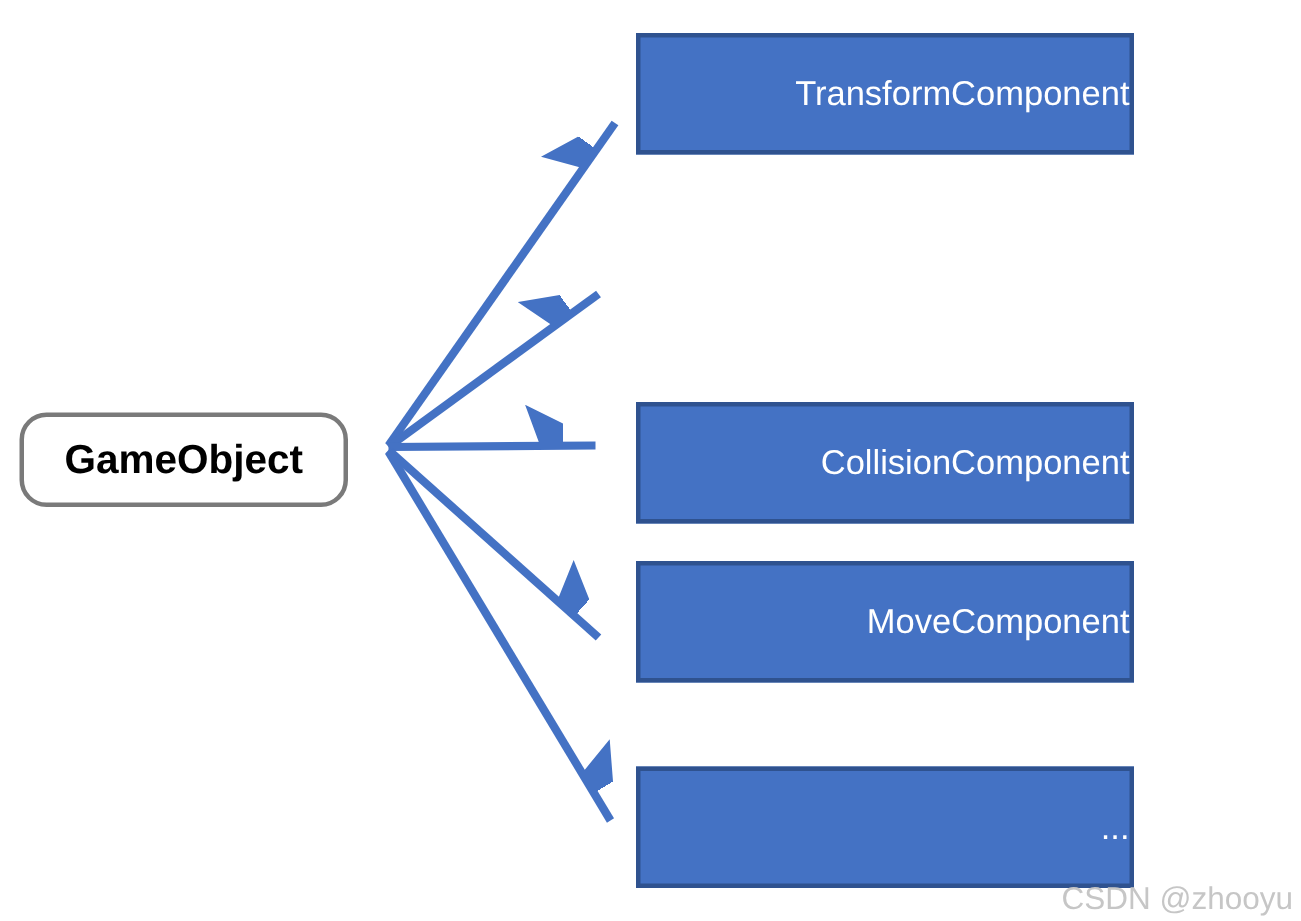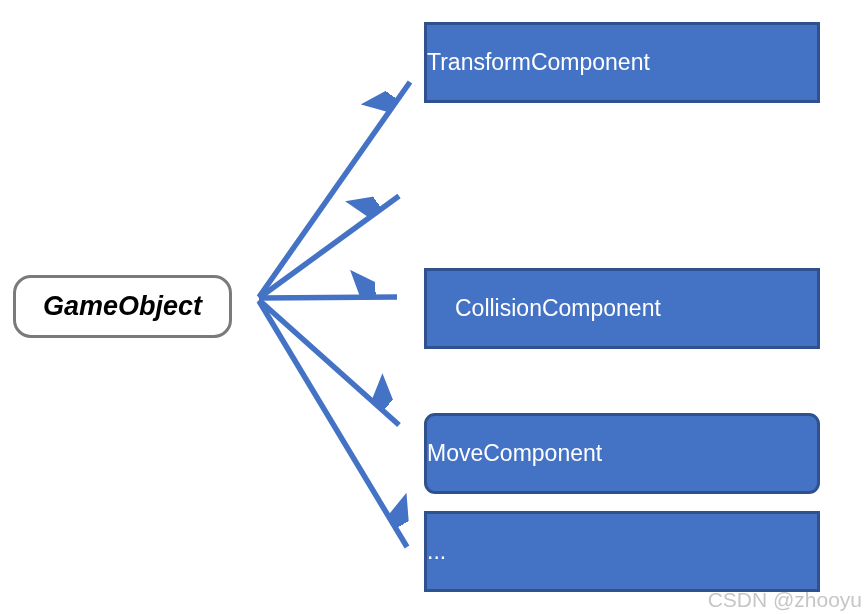--- a/index.html
+++ b/index.html
@@ -33,43 +33,42 @@
     border-radius: 18px;
     display: flex;
     align-items: center;
     justify-content: center;
   }
   .root-node span {
     font-weight: bold;
     font-size: 27px;
     color: #000000;
     letter-spacing: 0px;
-    font-style: italic;
   }
   .comp-box {
     position: absolute;
     left: 424px;
-    width: 396px;
+    width: 332px;
     height: 81px;
     box-sizing: border-box;
     background: #4472C4;
     border: 3px solid #2F528F;
     display: flex;
     align-items: center;
-    justify-content: flex-start;
+    justify-content: flex-end;
   }
   .comp-box span {
     color: #ffffff;
     font-size: 23px;
     font-weight: 400;
   }
   .box-1 { top: 22px;  }
   .box-2 { top: 141px; }
   .box-3 { top: 268px; padding-left: 28px; }
-  .box-4 { top: 413px; border-radius: 11px; }
+  .box-4 { top: 374px; }
   .box-5 { top: 511px; }
   .watermark {
     position: absolute;
     right: 5px;
     bottom: 2px;
     font-size: 21px;
     color: #c6c6c6;
   }
 </style>
 </head>

